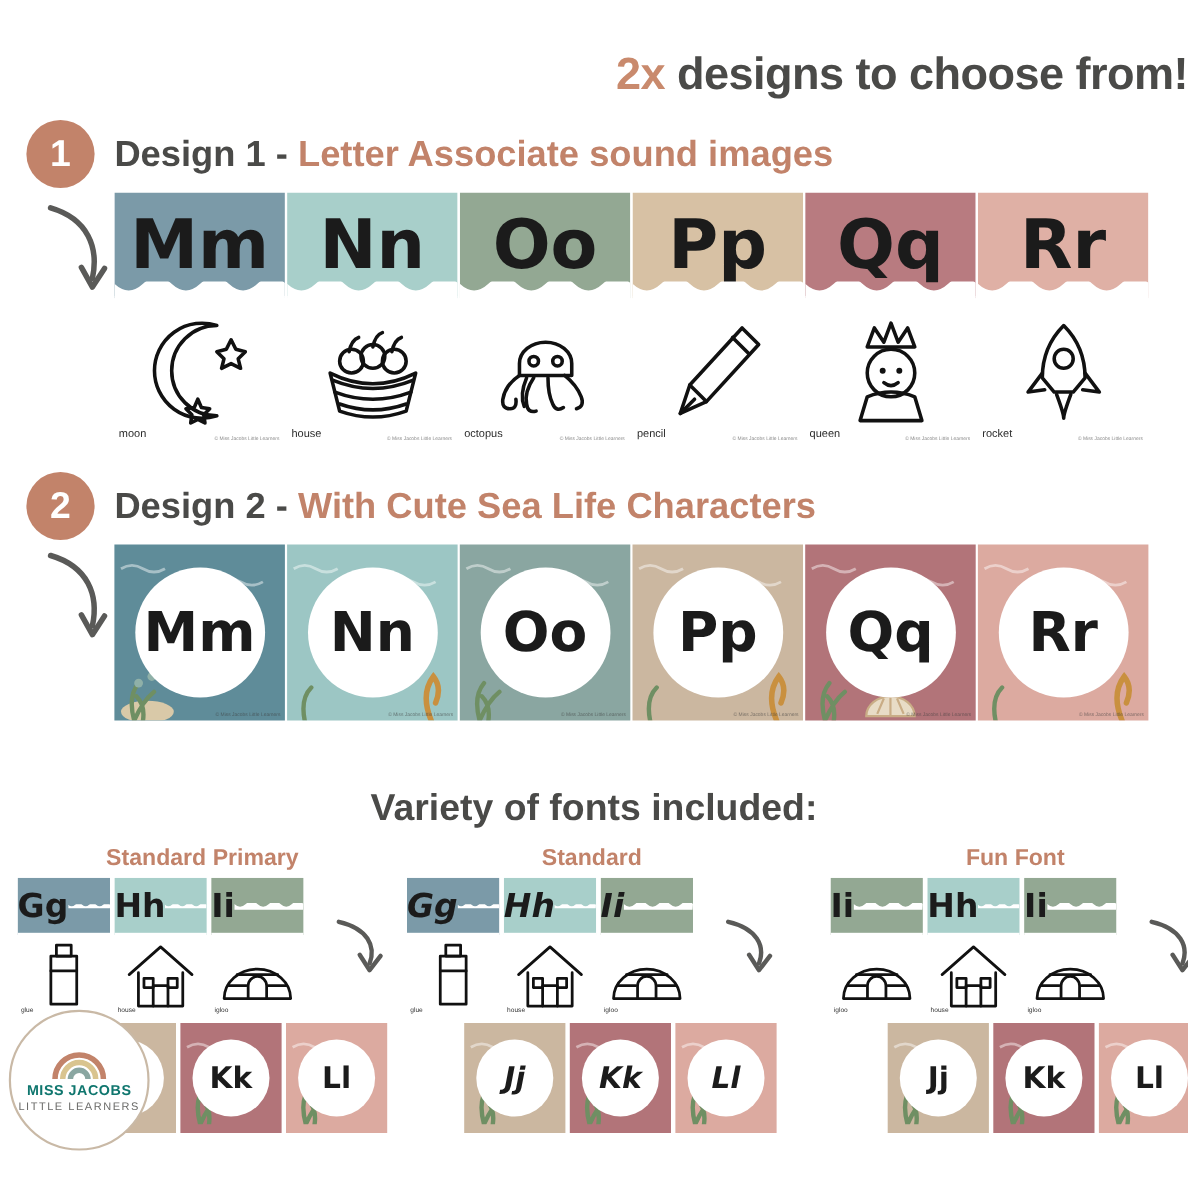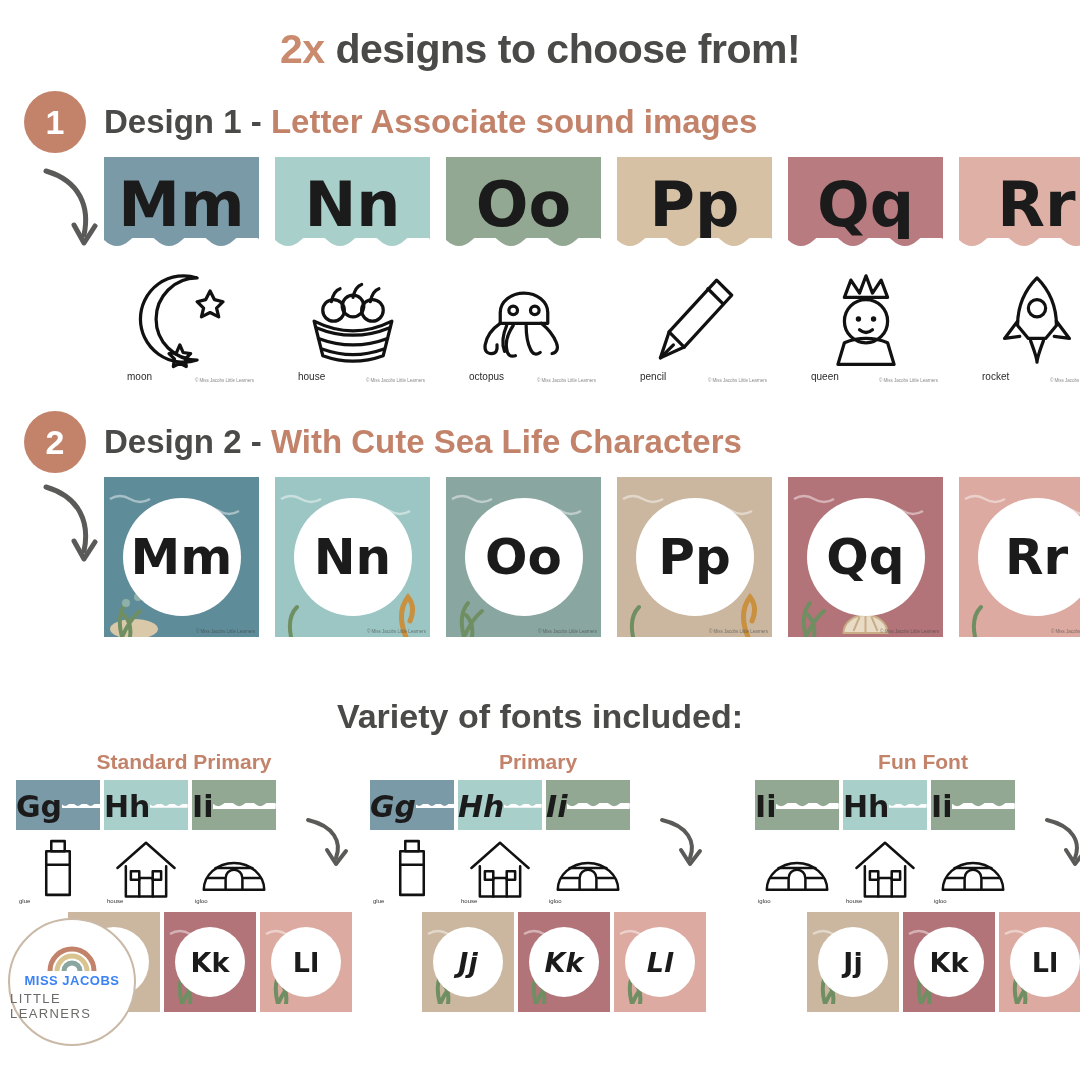--- a/index.html
+++ b/index.html
@@ -6,26 +6,26 @@
   html, body {
     width: 1080px; height: 1080px;
     background: #ffffff;
     font-family: "Liberation Sans", sans-serif;
     overflow: hidden;
   }
   .page { position: relative; width: 1080px; height: 1080px; }
 
   
   .headline {
-    text-align: center;
+    text-align: right;
     font-size: 41px;
     font-weight: bold;
     color: #4a4a48;
     letter-spacing: -0.5px;
-    padding-top: 26px;
+    padding-top: 44px;
   }
   .headline .accent { color: #c98a6d; }
 
   
   .section-head {
     display: flex; align-items: center;
     margin: 18px 0 4px 24px;
   }
   .num-badge {
     width: 62px; height: 62px; border-radius: 50%;
@@ -37,21 +37,21 @@
   .section-title {
     font-size: 33px; font-weight: bold; color: #4a4a48;
     margin-left: 18px; white-space: nowrap;
   }
   .section-title .accent { color: #c2836a; }
 
   
   .arrow-wrap { position: absolute; }
 
   
-  .strip { display: flex; gap: 16px; margin-left: 104px; }
+  .strip { display: flex; gap: 2px; margin-left: 104px; }
   .card {
     width: 155px; height: 230px;
     position: relative; overflow: hidden;
     flex: 0 0 auto;
   }
   .card .top {
     height: 96px; width: 100%;
     display: flex; align-items: center; justify-content: center;
     position: relative;
   }
@@ -62,21 +62,21 @@
   }
   .card .wave {
     position: absolute; left: 0; bottom: -1px; width: 100%; height: 16px;
   }
   .card .body {
     position: absolute; top: 94px; left: 0; right: 0; bottom: 0;
     background: #ffffff;
     display: flex; align-items: center; justify-content: center;
   }
   .card .word {
-    position: absolute; left: 23px; bottom: 5px;
+    position: absolute; left: 4px; bottom: 5px;
     font-size: 10px; color: #2a2a2a;
   }
   .card .credit {
     position: absolute; right: 5px; bottom: 4px;
     font-size: 4.5px; color: #8b8b8b;
   }
   .pic { width: 108px; height: 108px; }
 
   
   .seacard {
@@ -144,22 +144,22 @@
   .cursive { font-family: "DejaVu Serif", serif; font-style: italic; font-weight: bold; }
   .funfont { font-family: "DejaVu Serif", serif; font-weight: bold; }
 
   
   .logo {
     position: absolute; left: 8px; bottom: 34px;
     width: 128px; height: 128px; border-radius: 50%;
     border: 2px solid #c9b9a6; background: #fff;
     display: flex; flex-direction: column; align-items: center; justify-content: center;
   }
-  .logo .l1 { font-size: 13px; font-weight: bold; color: #3b82f6; letter-spacing: .5px; }
-  .logo .l2 { font-size: 13px; color: #6a6a68; letter-spacing: 1.4px; margin-top: 3px;}
+  .logo .l1 { font-size: 13px; font-weight: bold; color: #0f766e; letter-spacing: .5px; }
+  .logo .l2 { font-size: 10px; color: #6a6a68; letter-spacing: 1.4px; margin-top: 3px;}
 </style>
 </head>
 <body>
 
 <div class="page">
 
   <div class="headline">
     <span class="accent">2x</span><span> designs to choose from!</span>
   </div>
 
@@ -468,21 +468,21 @@
       </div>
     </div>
           </div>
           <svg width="50" height="56" viewBox="0 0 50 56" style="position:absolute; left:286px; top:34px;">
       <path d="M6 6 C 32 12, 40 28, 34 44" stroke="#5a5a58" stroke-width="4" fill="none" stroke-linecap="round"></path>
       <path d="M25 36 L34 50 L44 37" stroke="#5a5a58" stroke-width="4" fill="none" stroke-linecap="round" stroke-linejoin="round"></path>
     </svg>
         </div>
       </div>
       <div class="fgroup" style="left: 370px; top: 0px;">
-        <div class="label">Primary</div>
+        <div class="label">Standard</div>
      <div style="position:relative;">
           <div class="mini-row">
             <div class="mini">
       <div class="mtop" style="background:#7b9aa8">
         <span class="mletter cursive">Gg</span>
         <svg class="wave" viewBox="0 0 155 16" preserveAspectRatio="none">
     <path d="M0 2 q13 12 26 0 q13 -12 26 0 q13 12 26 0 q13 -12 26 0 q13 12 26 0 q13 -12 26 0 L155 16 L0 16 Z" fill="#ffffff"></path>
   </svg>
       </div>
       <div class="mbody">

